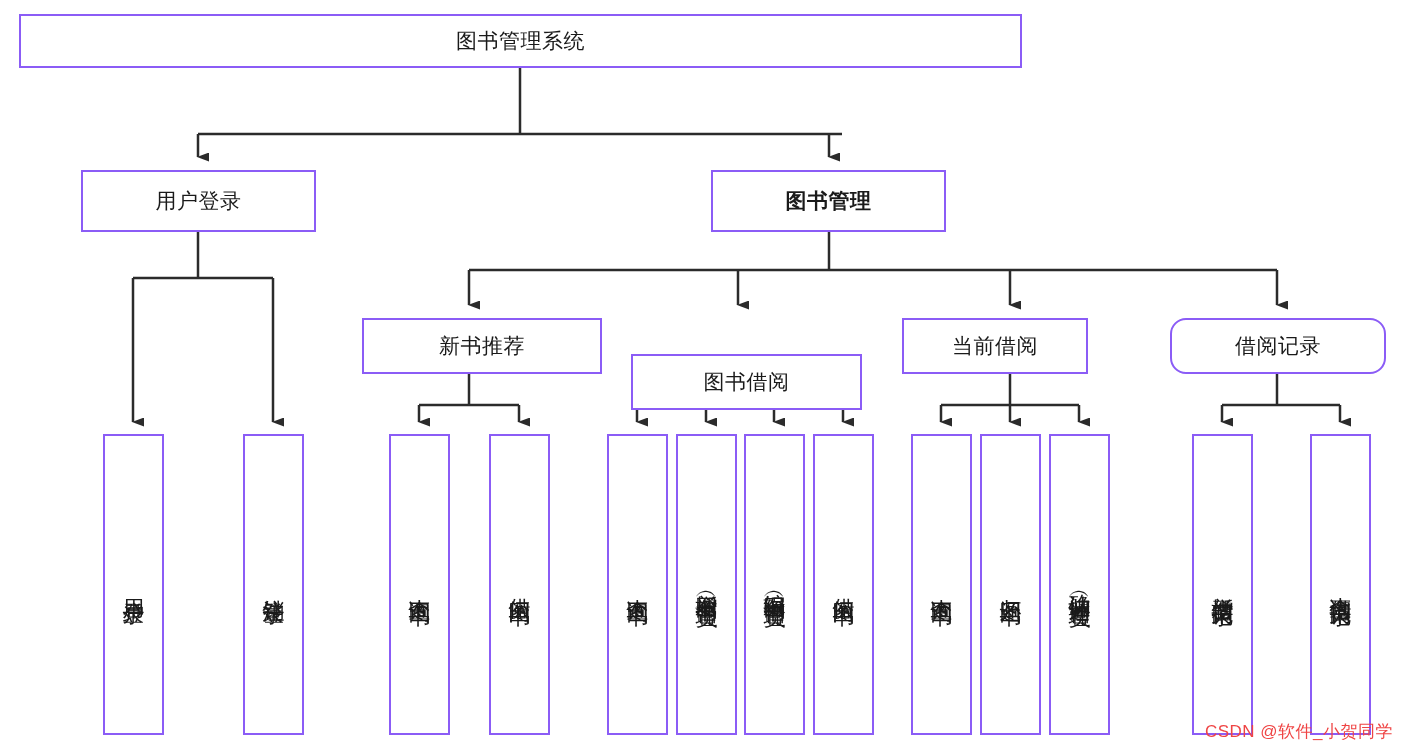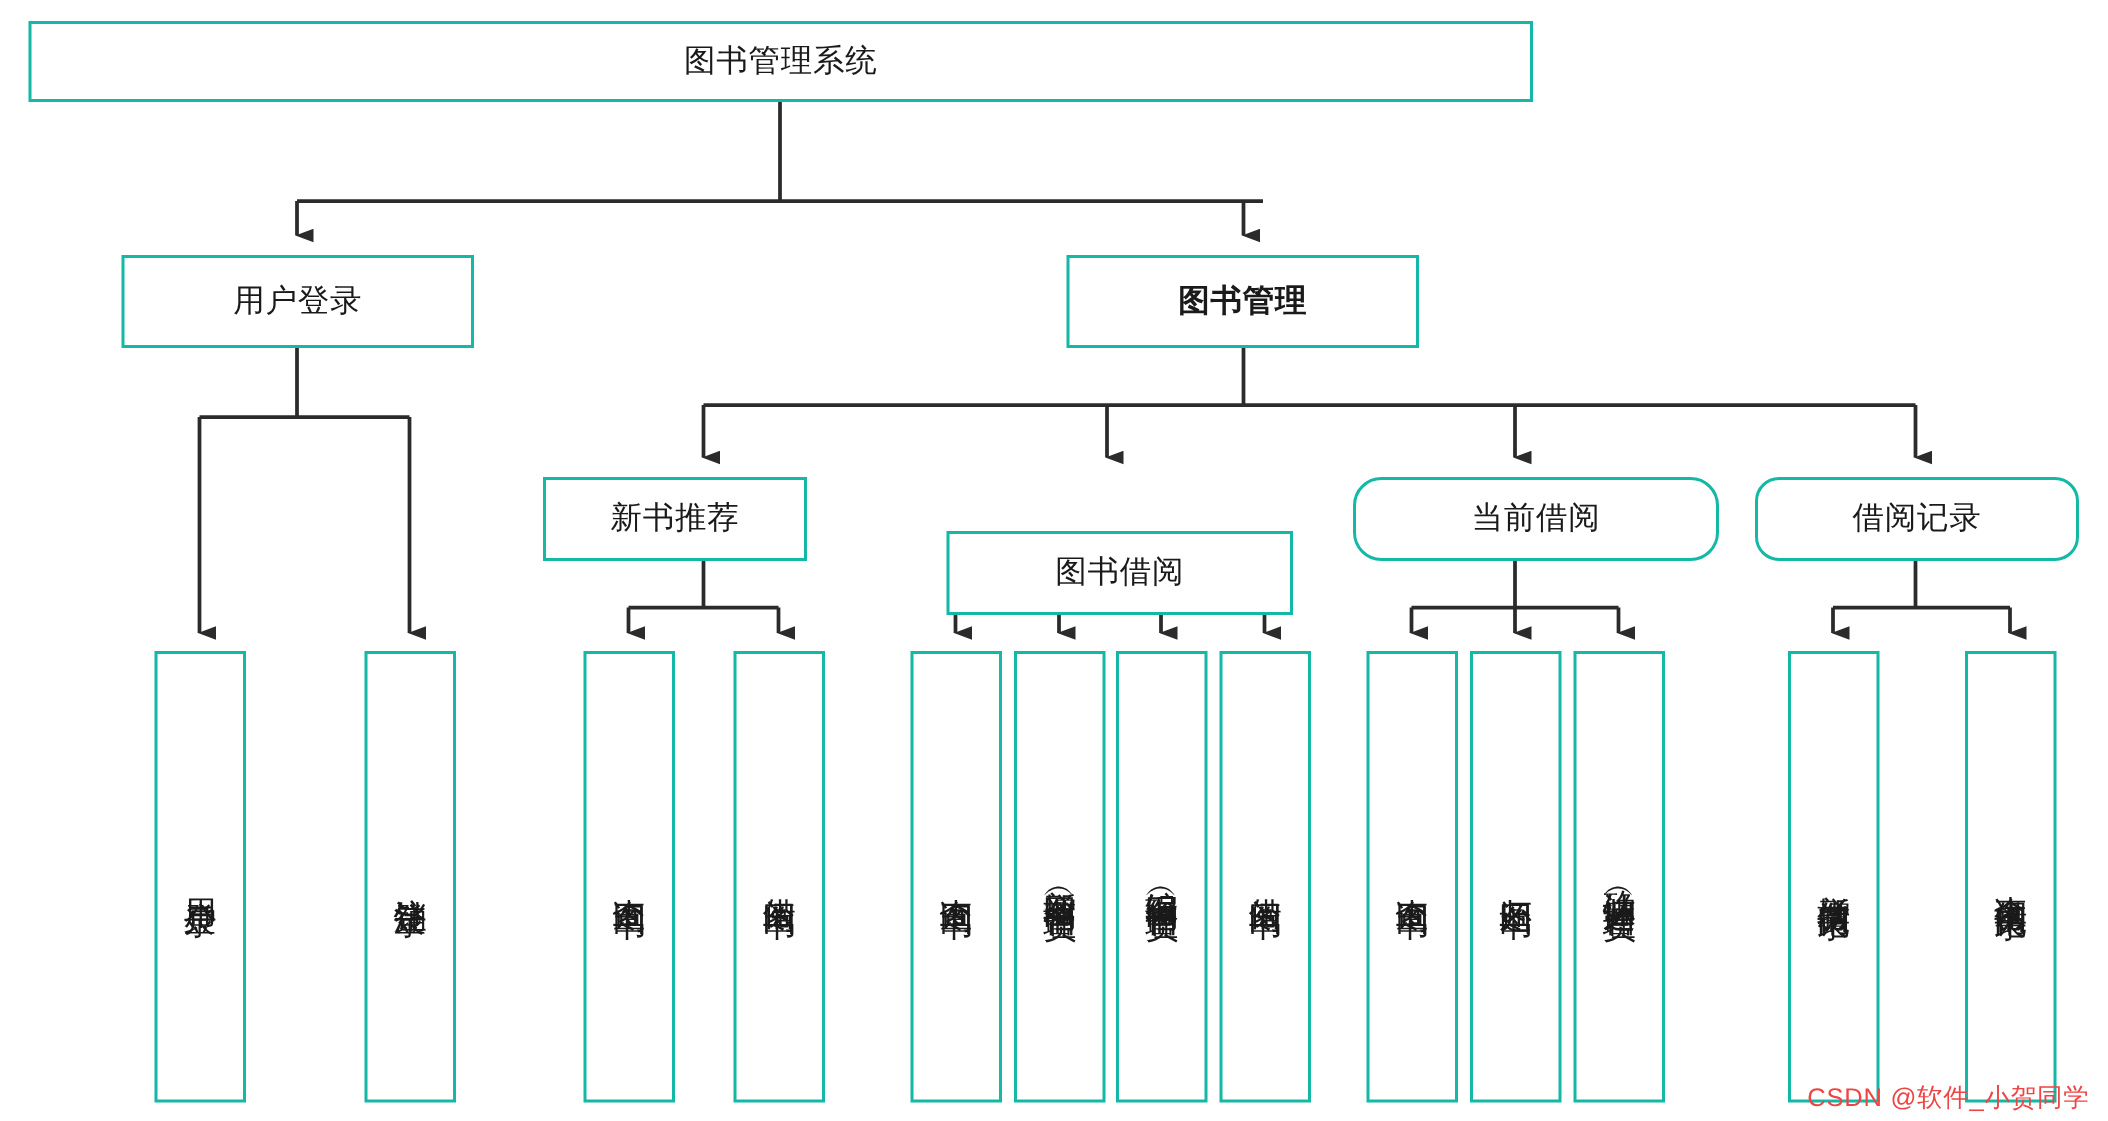--- a/index.html
+++ b/index.html
@@ -21,21 +21,21 @@
     position: absolute;
     left: 0;
     top: 0;
     width: 1405px;
     height: 747px;
   }
   .node {
     position: absolute;
     box-sizing: border-box;
     background: #ffffff;
-    border: 2px solid #14b8a6;
+    border: 2px solid #8b5cf6;
     display: flex;
     align-items: center;
     justify-content: center;
     z-index: 2;
   }
   .node .lbl {
     color: #1a1a1a;
     line-height: 1.08;
     text-align: center;
     white-space: pre;
@@ -126,27 +126,27 @@
     <span class="lbl">图书管理系统</span>
   </div>
 
   <div class="node horiz" style="left:81px; top:170px; width:235px; height:62px;">
     <span class="lbl">用户登录</span>
   </div>
   <div class="node horiz" style="left:711px; top:170px; width:235px; height:62px;font-weight:bold;">
     <span class="lbl">图书管理</span>
   </div>
 
-  <div class="node horiz" style="left:362px; top:318px; width:176px; height:56px;">
+  <div class="node horiz" style="left:362px; top:318px; width:240px; height:56px;">
     <span class="lbl">新书推荐</span>
   </div>
   <div class="node horiz" style="left:631px; top:336px; width:231px; height:56px;margin-top:18px;">
     <span class="lbl">图书借阅</span>
   </div>
-  <div class="node horiz" style="left:902px; top:318px; width:244px; height:56px;border-radius:19px;">
+  <div class="node horiz" style="left:902px; top:318px; width:186px; height:56px;">
     <span class="lbl">当前借阅</span>
   </div>
   <div class="node horiz" style="left:1170px; top:318px; width:216px; height:56px;border-radius:16px;">
     <span class="lbl">借阅记录</span>
   </div>
 
   <div class="node vert" style="left:103px; top:434px; width:61px; height:301px;">
     <span class="lbl">用户登录</span>
   </div>
   <div class="node vert" style="left:243px; top:434px; width:61px; height:301px;">

